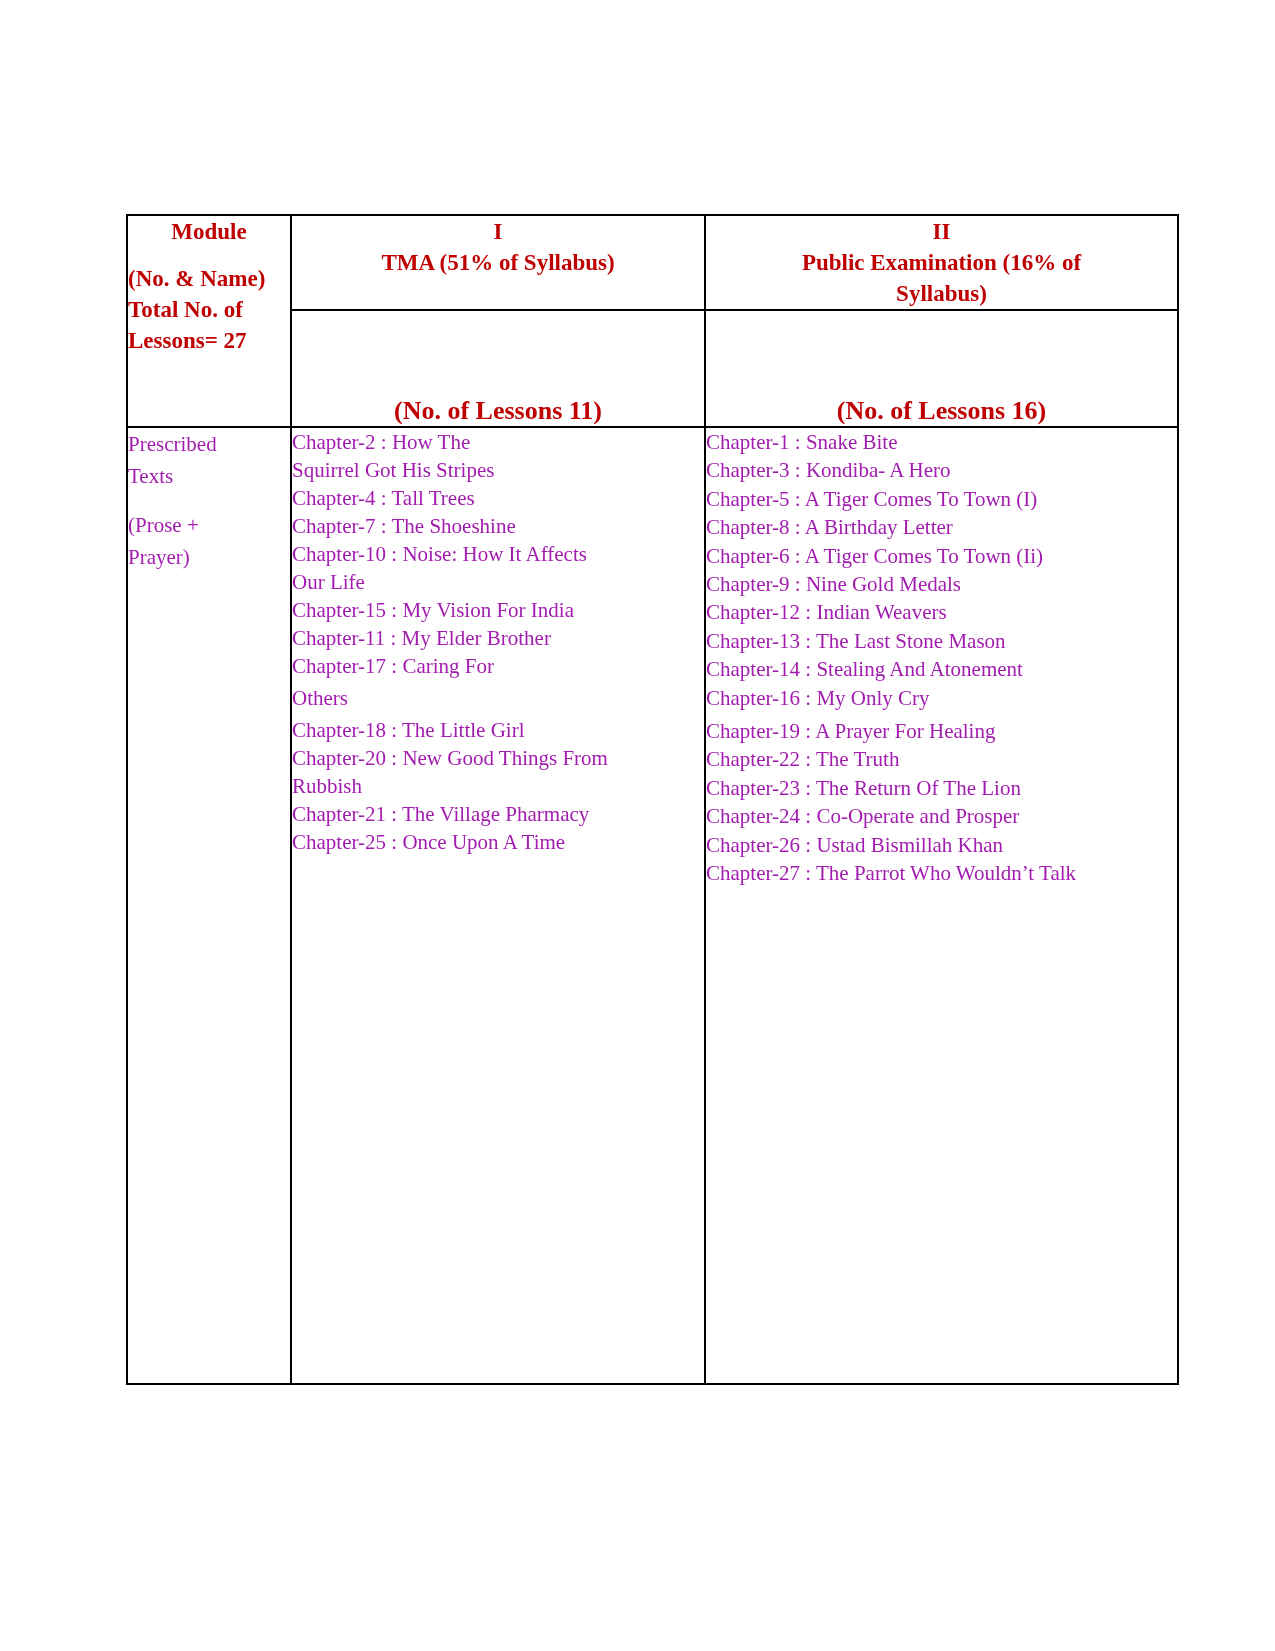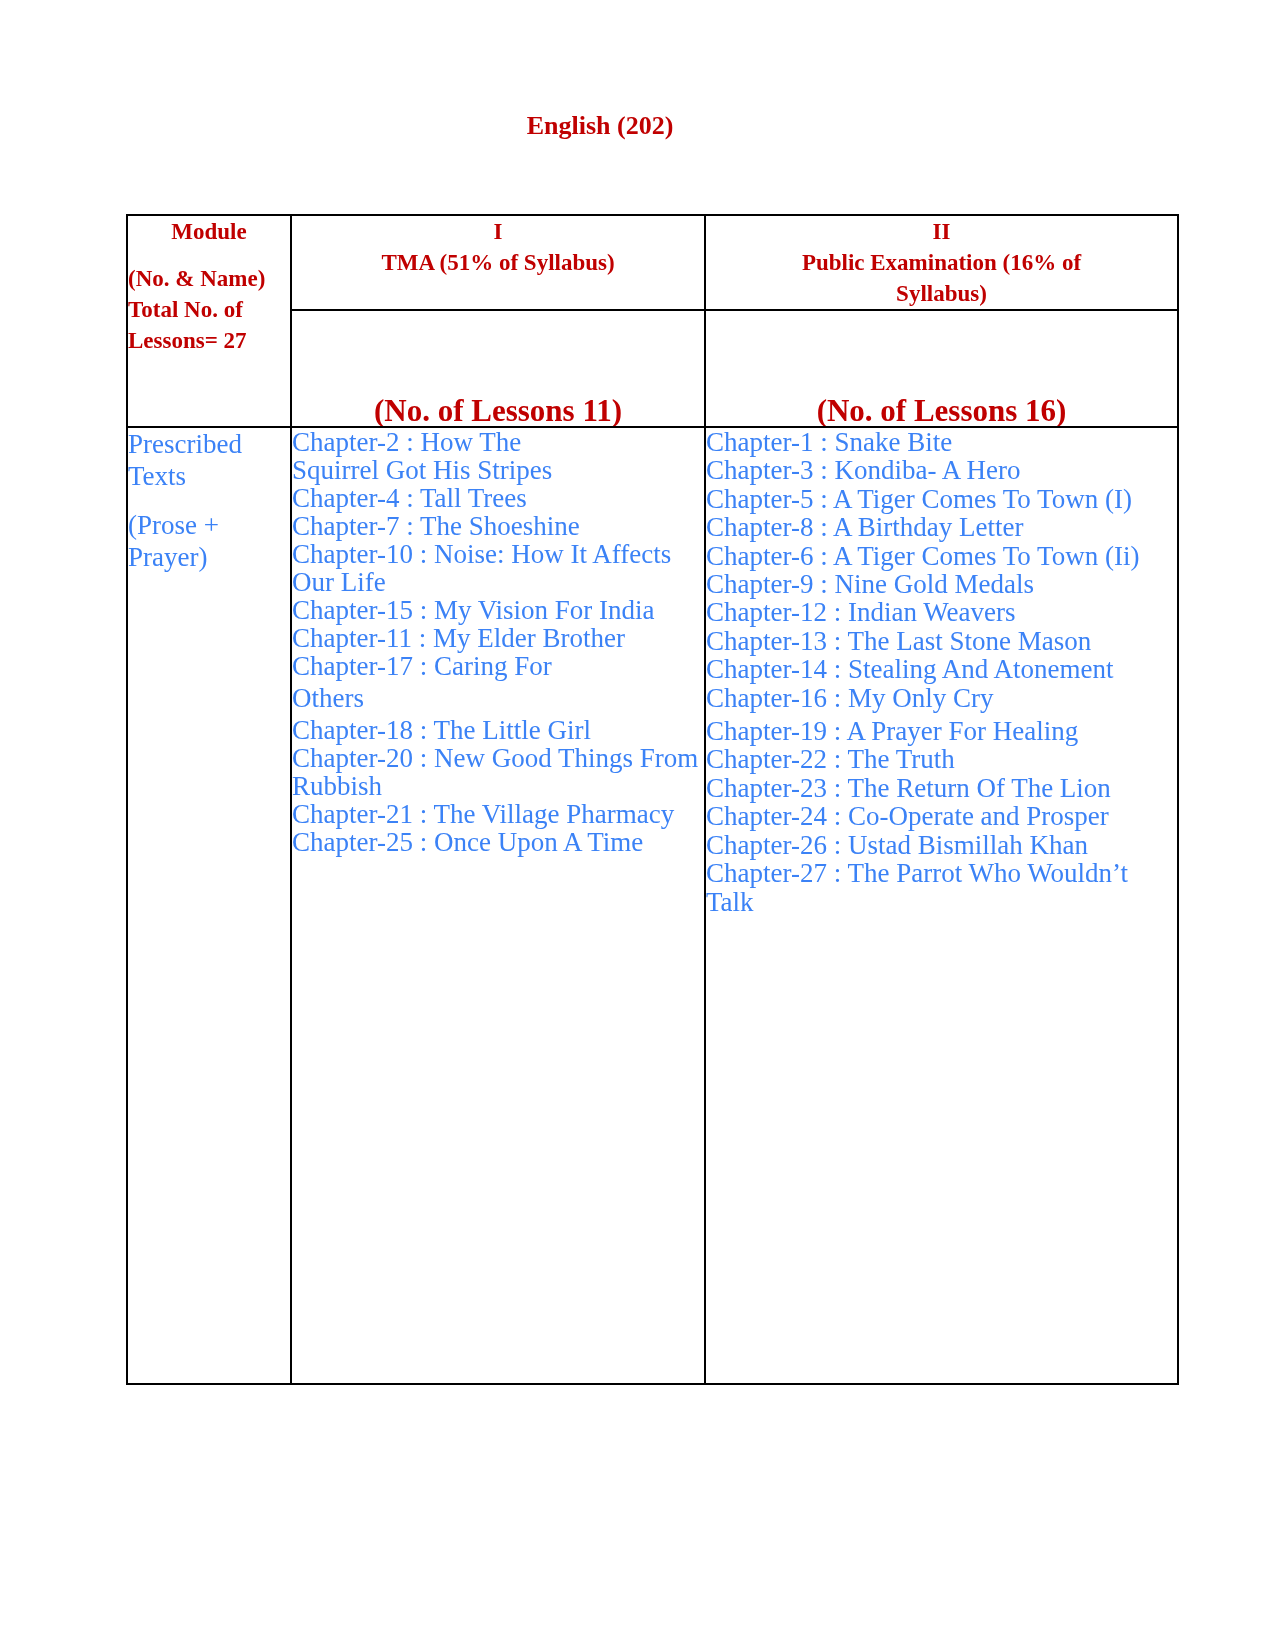--- a/index.html
+++ b/index.html
@@ -50,29 +50,29 @@
     font-weight: bold;
     font-size: 23px;
     line-height: 31px;
     padding: 6px 8px 2px 8px;
   }
   td.lessons-cell {
     vertical-align: bottom;
     text-align: center;
     color: #C00000;
     font-weight: bold;
-    font-size: 31px;
+    font-size: 26px;
     line-height: 30px;
     padding: 4px 8px 26px 8px;
   }
   
   td.body-cell {
     vertical-align: top;
-    font-size: 27px;
-    color: #3b82f6;
+    font-size: 21px;
+    color: #a21caf;
   }
   td.body-module {
     line-height: 32px;
     padding: 5px 6px 4px 9px;
   }
   .body-module-second { margin-top: 17px; }
   td.body-tma {
     line-height: 28px;
     padding: 5px 6px 4px 8px;
   }
@@ -83,21 +83,20 @@
   .para + .para { margin-top: 4px; }
   td.body-public .para + .para { margin-top: 5px; }
   .r1 { height: 92px; }
   .r2 { height: 117px; }
   .r3 { height: 957px; }
 </style>
 </head>
 <body>
 
 <div class="title-block">
-  <div>English (202)</div>
 </div>
 
 <table class="syllabus">
   <colgroup>
     <col style="width:164px">
     <col style="width:414px">
     <col style="width:473px">
   </colgroup>
   <tbody>
     <tr class="r1">

